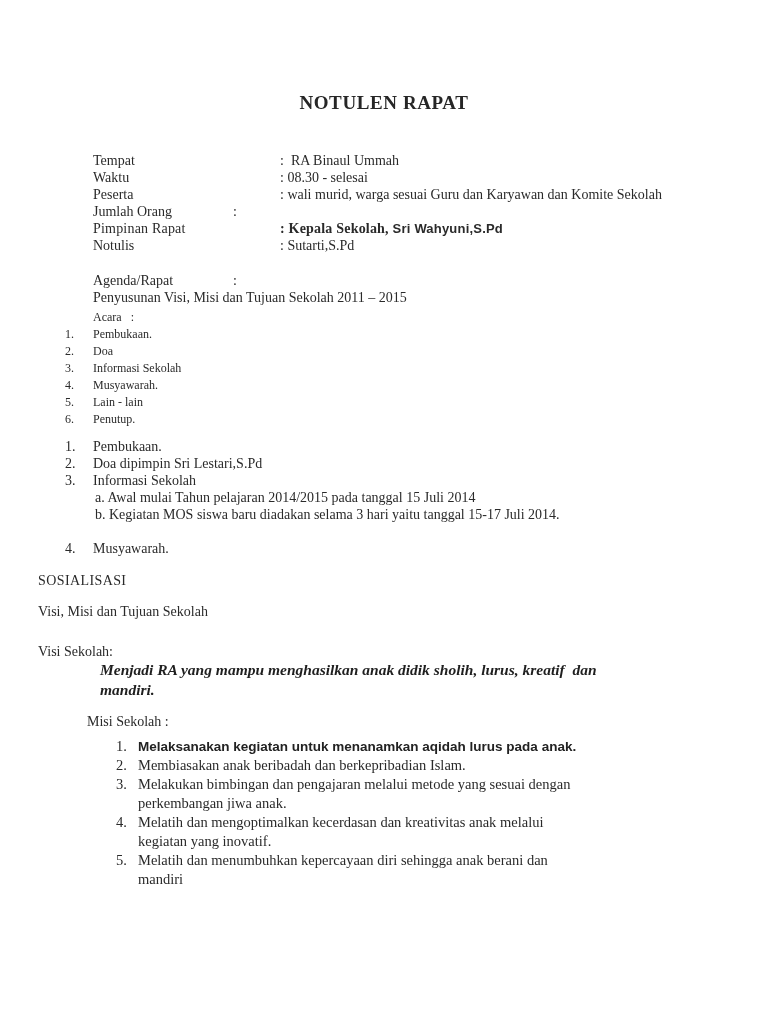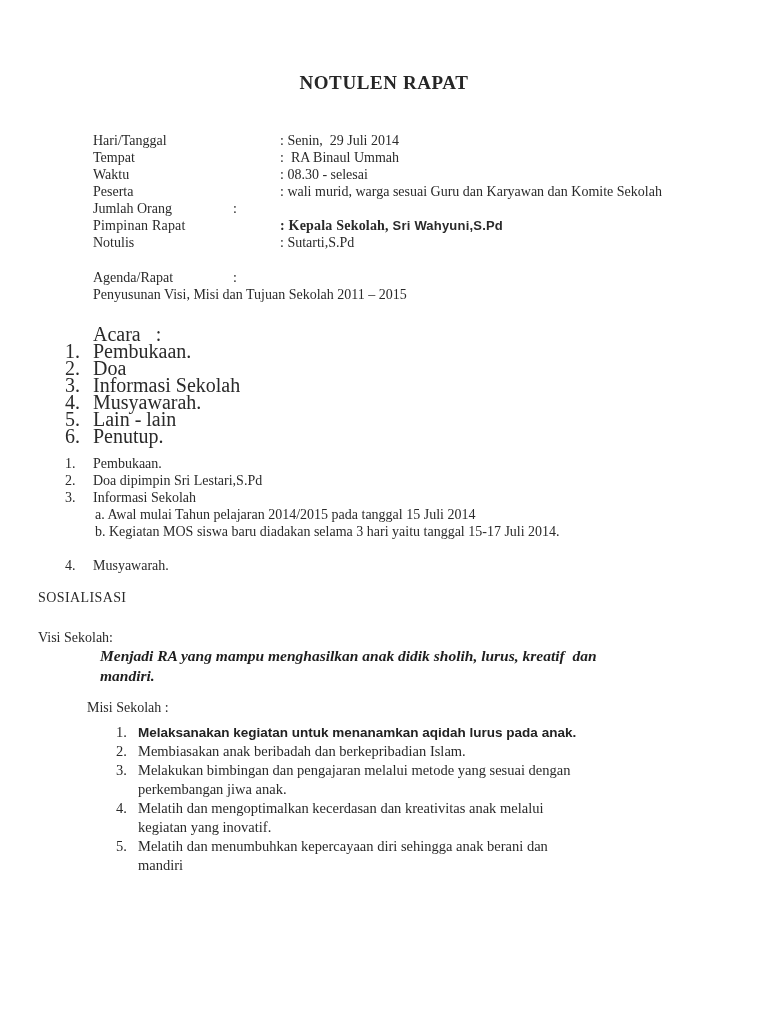--- a/index.html
+++ b/index.html
@@ -5,21 +5,21 @@
   html,body{margin:0;padding:0;}
   body{
     width:768px;height:1024px;
     background:#ffffff;
     font-family:"Liberation Serif", serif;
     color:#2a2a2a;
     overflow:hidden;
   }
   .page{
     width:768px;height:1024px;
-    padding-top:72px;
+    padding-top:92px;
     box-sizing:border-box;
     position:relative;
   }
   .pre{white-space:pre-wrap;}
   h1.doc-title{
     margin:0;
     font-size:19px;
     font-weight:bold;
     text-align:center;
     letter-spacing:0.6px;
@@ -32,21 +32,21 @@
   .f-mid{display:inline-block;width:47px;flex:0 0 47px;}
   .f-value{white-space:pre;}
   .bold-row .f-value,.bold-row .f-value-sans{font-weight:bold;}
   .f-value-sans{font-family:"Liberation Sans", sans-serif;font-size:13px;white-space:pre;}
   .bold-row{letter-spacing:0.2px;}
   
   .agenda{margin:18px 0 0 93px;font-size:14px;line-height:17px;}
   .agenda-row{display:flex;}
   .agenda-label{display:inline-block;width:140px;flex:0 0 140px;}
   
-  .acara{margin:23px 0 0 0;font-size:20px;line-height:17px;}
+  .acara{margin:3px 0 0 0;font-size:12px;line-height:17px;}
   .acara-head{margin-left:93px;}
   .num-list{margin:0;}
   .nl-row{display:flex;}
   .nl-num{display:inline-block;margin-left:65px;width:28px;flex:0 0 28px;}
   .nl-text{white-space:pre-wrap;}
   .hasil{margin:10px 0 0 0;font-size:14px;line-height:17px;}
   .sub-item{margin-left:95px;white-space:pre-wrap;}
   .gap-before{margin-top:17px;}
   
   .sect{margin-left:38px;font-size:14px;line-height:17px;}
@@ -76,26 +76,20 @@
 </style>
 </head>
 <body>
 
 <div class="page">
 
   <h1 class="doc-title">NOTULEN RAPAT</h1>
 
   <div class="fields">
 
-      <div class="field-row">
-        <span class="f-label">Hari/Tanggal</span>
-        <span class="f-mid"></span>
-        <span class="f-value">: Senin,  29 Juli 2014</span>
-        <span class="f-value-sans"></span>
-      </div>
 
       <div class="field-row">
         <span class="f-label">Tempat</span>
         <span class="f-mid"></span>
         <span class="f-value">:  RA Binaul Ummah</span>
         <span class="f-value-sans"></span>
       </div>
 
       <div class="field-row">
         <span class="f-label">Waktu</span>
@@ -210,20 +204,21 @@
         <div class="nl-row">
           <span class="nl-num">4.</span>
           <span class="nl-text">Musyawarah.</span>
         </div>
         <div></div>
       </div>
     </div>
 
   <div class="sect sosialisasi">SOSIALISASI</div>
 
+  <div class="sect visi-misi-line">Visi, Misi dan Tujuan Sekolah</div>
 
   <div class="sect visi-label">Visi Sekolah:</div>
 
   <div class="visi-text">Menjadi RA yang mampu menghasilkan anak didik sholih, lurus, kreatif  dan
 mandiri.</div>
 
   <div class="sect misi-label">Misi Sekolah :</div>
 
   <div class="misi">
 

